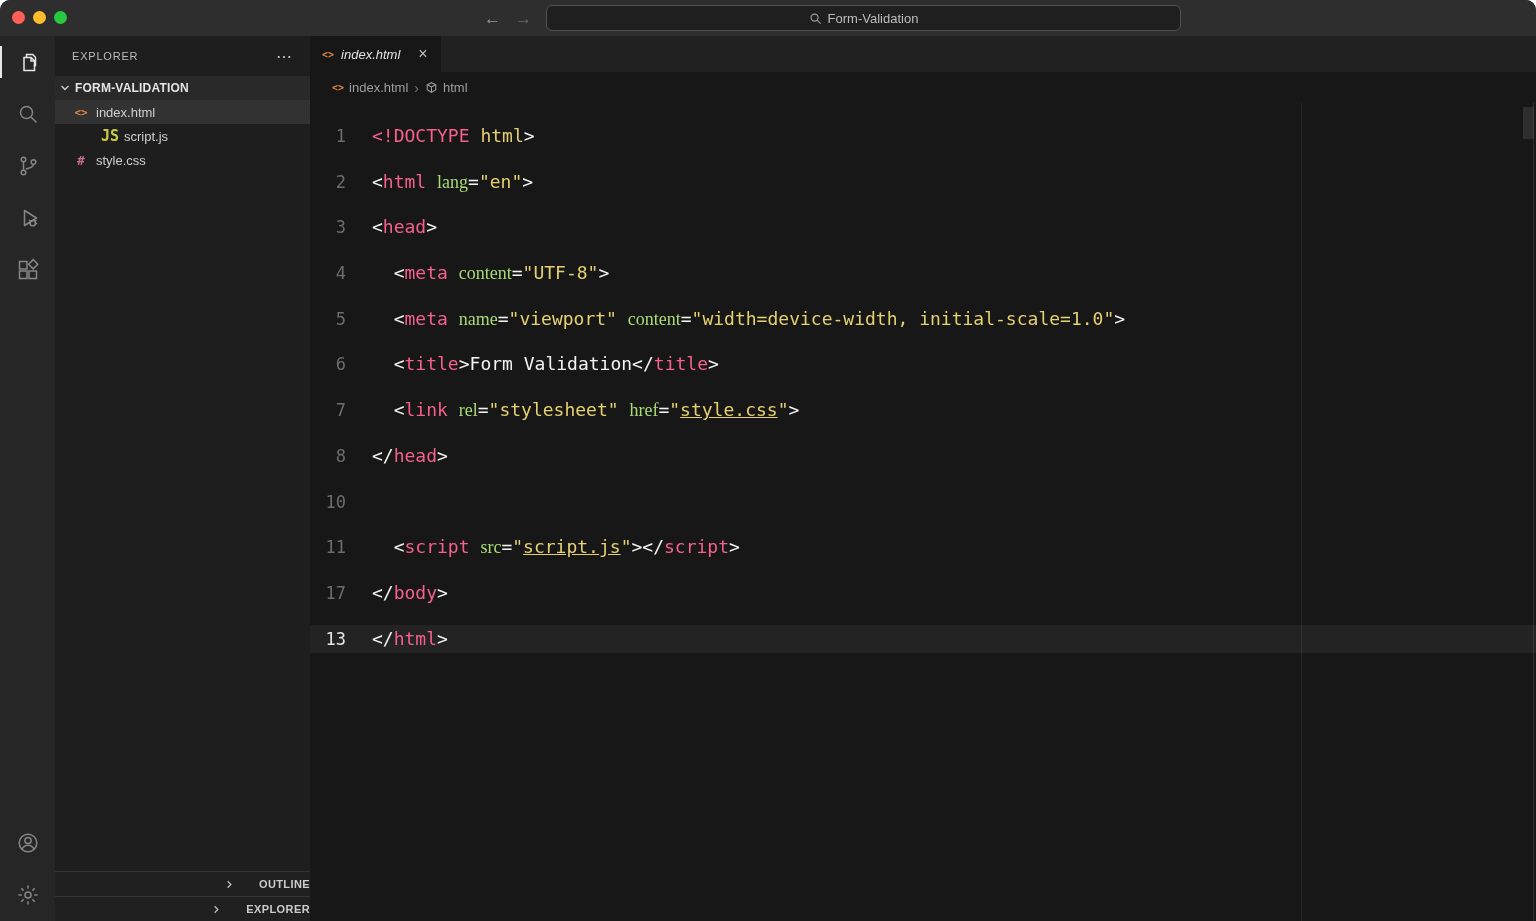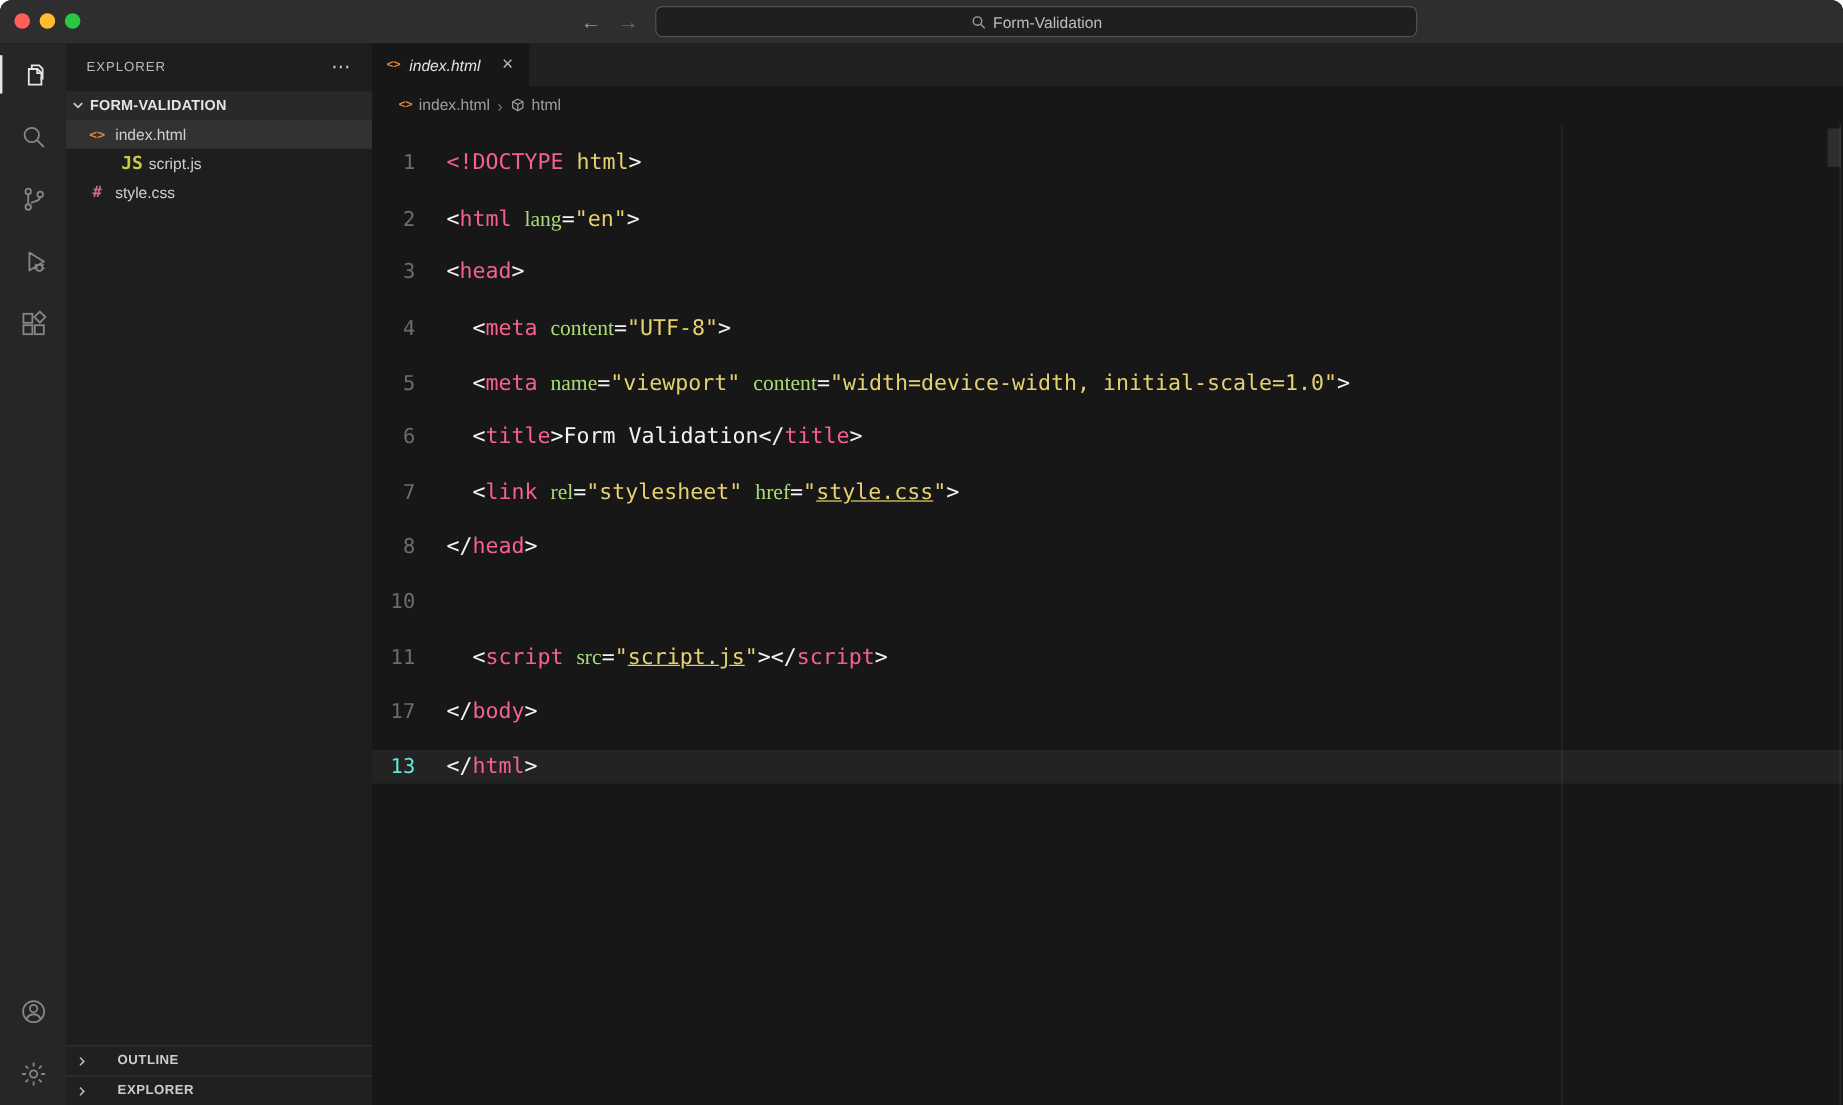--- a/index.html
+++ b/index.html
@@ -41,21 +41,21 @@
   .root-row svg { stroke: #cccccc; }
   .root-label { font-size: 12px; font-weight: bold; letter-spacing: 0.2px; }
   .file-row { height: 24px; display: flex; align-items: center; padding-left: 18px; gap: 7px; color: #cfcfcf; cursor: pointer; }
   .file-row.selected { background: rgba(255,255,255,0.09); }
   .file-icon { width: 16px; text-align: center; font-weight: bold; font-size: 11px; font-family: "DejaVu Sans Mono", monospace; }
   .fi-html { color: var(--icon-html); }
   .fi-js { color: var(--icon-js); font-size: 15px; margin-left: 28px; }
   .fi-css { color: var(--icon-css); font-size: 13px; }
   .file-label { font-size: 13px; }
   .panels { flex: 0 0 auto; }
-  .panel-row { height: 25px; display: flex; align-items: center; gap: 24px; padding-left: 8px; border-top: 1px solid rgba(255,255,255,0.09); background: #202020; cursor: pointer; color: #cccccc; }
+  .panel-row { height: 25px; display: flex; align-items: center; gap: 24px; padding-left: 8px; border-top: 1px solid rgba(255,255,255,0.09); background: #202020; cursor: pointer; color: #cccccc; justify-content: flex-end; }
   .panel-row svg { stroke: #bbbbbb; }
   .panel-label { font-size: 11px; font-weight: bold; letter-spacing: 0.4px; }
 
   
   .editor { flex: 1; display: flex; flex-direction: column; min-width: 0; background: #171717; }
   .tabbar { height: 36px; flex: 0 0 36px; background: #212121; display: flex; }
   .tab { background: #171717; display: flex; align-items: center; padding: 0 10px 0 12px; gap: 7px; cursor: pointer; }
   .tab-ficon { color: var(--icon-html); font-family: "DejaVu Sans Mono", monospace; font-weight: bold; font-size: 10px; }
   .tab-label { font-size: 13px; font-style: italic; color: #e2e2e2; }
   .tab-close { color: #bdbdbd; font-size: 16px; line-height: 1; margin-left: 8px; padding: 1px 3px; border-radius: 4px; cursor: pointer; }
@@ -63,21 +63,21 @@
   .breadcrumbs { height: 31px; flex: 0 0 31px; display: flex; align-items: center; padding-left: 22px; gap: 6px; background: #171717; }
   .crumb { display: flex; align-items: center; gap: 5px; color: #9e9e9e; font-size: 13px; cursor: pointer; }
   .crumb-ficon { color: var(--icon-html); font-family: "DejaVu Sans Mono", monospace; font-weight: bold; font-size: 10px; }
   .crumb-sep { color: #757575; font-size: 14px; line-height: 1; }
   .crumb svg { stroke: #9e9e9e; }
 
   .code-area { flex: 1; position: relative; overflow: hidden; font-family: "DejaVu Sans Mono", monospace; font-size: 18px; padding-top: 2px; }
   .code-line { height: 28.7px; line-height: 28.7px; white-space: pre; margin-top: 17px; }
   .code-line.active { background: rgba(255,255,255,0.055); }
   .ln { display: inline-block; width: 62px; padding-right: 26px; text-align: right; color: #6d6d6d; font-size: 17px; }
-  .code-line.active .ln { color: #5eead4; }
+  .code-line.active .ln { color: #e5e5e5; }
   .line-content { white-space: pre; }
   .tok-t { color: var(--tok-tag); }
   .tok-a { color: var(--tok-attr); font-family: Liberation Serif, serif; }
   .tok-s { color: var(--tok-str); }
   .tok-p { color: var(--tok-plain); }
   .tok-u { color: var(--tok-str); text-decoration: underline; }
 
   .ruler { position: absolute; left: 991px; top: 0; bottom: 0; width: 1px; background: rgba(255,255,255,0.07); }
   .overview-line { position: absolute; right: 2px; top: 0; bottom: 0; width: 1px; background: rgba(255,255,255,0.10); }
   .scroll-thumb { position: absolute; right: 2px; top: 4px; width: 11px; height: 32px; background: rgba(255,255,255,0.10); }

